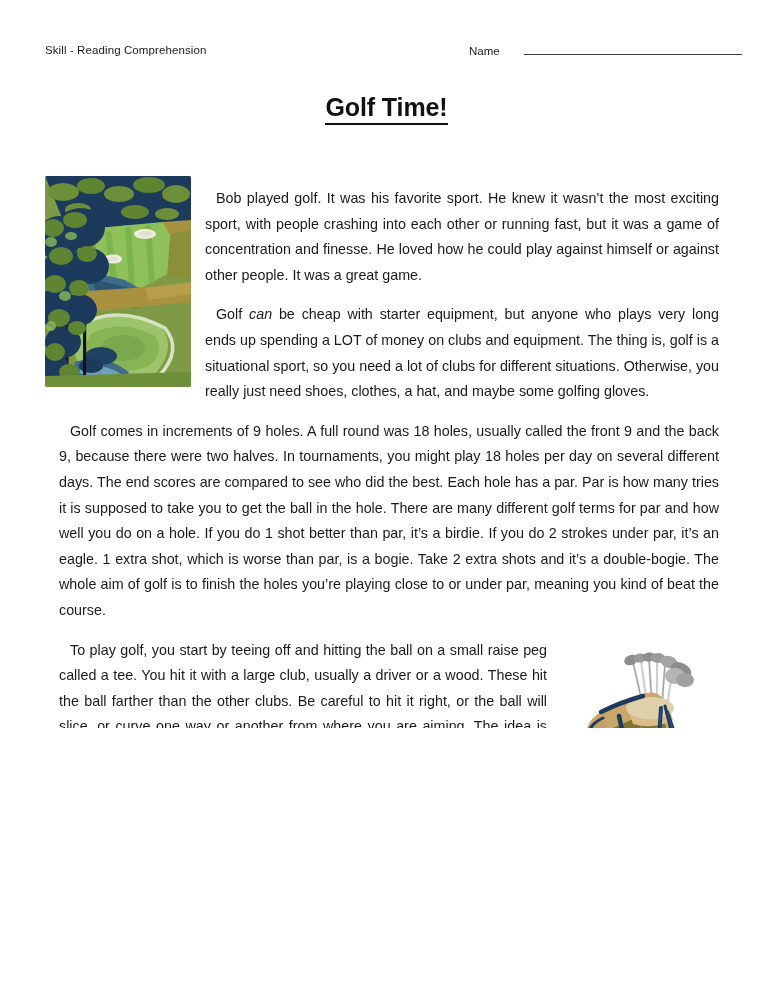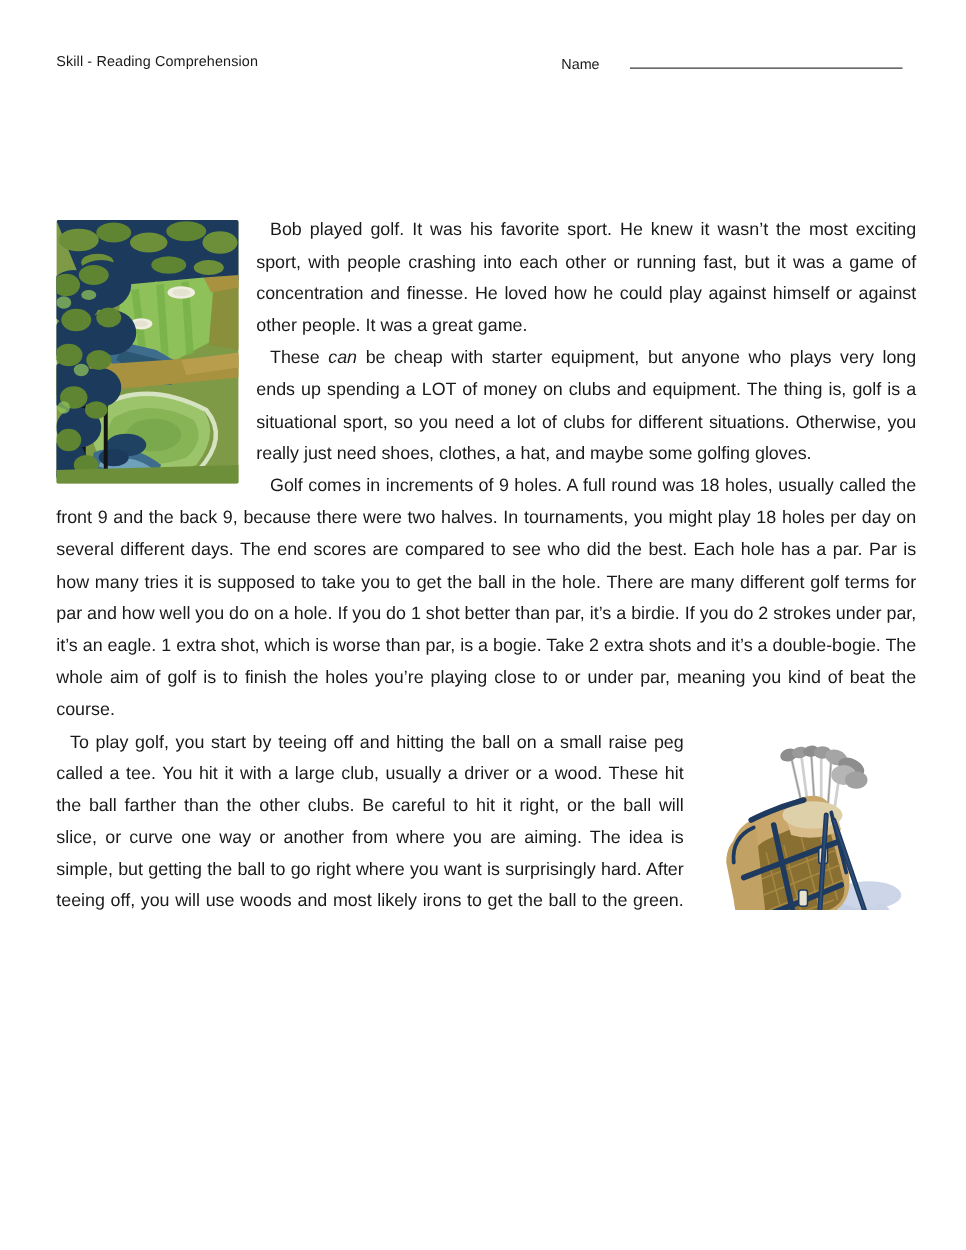--- a/index.html
+++ b/index.html
@@ -33,21 +33,21 @@
     align-items: baseline;
   }
   .skill-line {
     font-size: 11.5px;
     letter-spacing: 0.1px;
     color: #1a1a1a;
     white-space: nowrap;
   }
   .name-block {
     position: absolute;
-    left: 404px;
+    left: 424px;
     top: 0;
     display: flex;
     align-items: baseline;
     white-space: nowrap;
     gap: 24px;
   }
   .name-label {
     font-size: 11.5px;
     color: #1a1a1a;
   }
@@ -89,21 +89,21 @@
     position: absolute;
     top: 172px;
     left: 45px;
     width: 688px;
     font-size: 14.3px;
     line-height: 25.6px;
     text-align: justify;
     color: #1a1a1a;
   }
   .article p {
-    margin: 0;
+    margin: 14px;
     text-indent: 11px;
     text-align: justify;
   }
   .article p em { }
 
   
   .fig {
     position: relative;
     overflow: hidden;
   }
@@ -141,20 +141,21 @@
 
   <div class="header">
     <span class="skill-line">Skill - Reading Comprehension</span>
     <span class="name-block">
       <span class="name-label">Name</span>
       <span class="name-rule"></span>
     </span>
   </div>
 
   <div class="title-wrap">
+    <div class="title">Golf Time!</div>
   </div>
 
   <div class="article">
 
     <div class="fig fig-course">
       <svg viewBox="0 0 146 211" preserveAspectRatio="none">
         <defs>
           <clipPath id="courseClip">
               <rect x="0" y="0" width="146" height="211" rx="2"></rect>
             </clipPath>
@@ -239,21 +240,21 @@
             <ellipse cx="6" cy="150" rx="5" ry="5"></ellipse>
           </g>
 
           <path d="M0,200 L146,196 L146,211 L0,211 Z" fill="#6e8f3a"></path>
         </g>
       </svg>
     </div>
 
     <p>Bob played golf. It was his favorite sport. He knew it wasn’t the most exciting sport, with people crashing into each other or running fast, but it was a game of concentration and finesse. He loved how he could play against himself or against other people. It was a great game.</p>
 
-    <p><span>These </span><em>can</em><span> be cheap with starter equipment, but anyone who plays very long ends up spending a LOT of money on clubs and equipment. The thing is, golf is a situational sport, so you need a lot of clubs for different situations. Otherwise, you really just need shoes, clothes, a hat, and maybe some golfing gloves.</span></p>
+    <p><span>Golf </span><em>can</em><span> be cheap with starter equipment, but anyone who plays very long ends up spending a LOT of money on clubs and equipment. The thing is, golf is a situational sport, so you need a lot of clubs for different situations. Otherwise, you really just need shoes, clothes, a hat, and maybe some golfing gloves.</span></p>
 
     <p>Golf comes in increments of 9 holes. A full round was 18 holes, usually called the front 9 and the back 9, because there were two halves. In tournaments, you might play 18 holes per day on several different days. The end scores are compared to see who did the best. Each hole has a par. Par is how many tries it is supposed to take you to get the ball in the hole. There are many different golf terms for par and how well you do on a hole. If you do 1 shot better than par, it’s a birdie. If you do 2 strokes under par, it’s an eagle. 1 extra shot, which is worse than par, is a bogie. Take 2 extra shots and it’s a double-bogie. The whole aim of golf is to finish the holes you’re playing close to or under par, meaning you kind of beat the course.</p>
 
     <div class="fig fig-bag">
       <svg viewBox="0 0 176 200" preserveAspectRatio="none">
 
         <ellipse cx="108" cy="152" rx="62" ry="26" fill="#c3cee2"></ellipse>
         <ellipse cx="138" cy="122" rx="26" ry="11" fill="#ccd6e8"></ellipse>
         <path d="M54,168 Q96,150 150,128 L158,138 Q110,166 60,180 Z" fill="#c9d3e5"></path>
 

